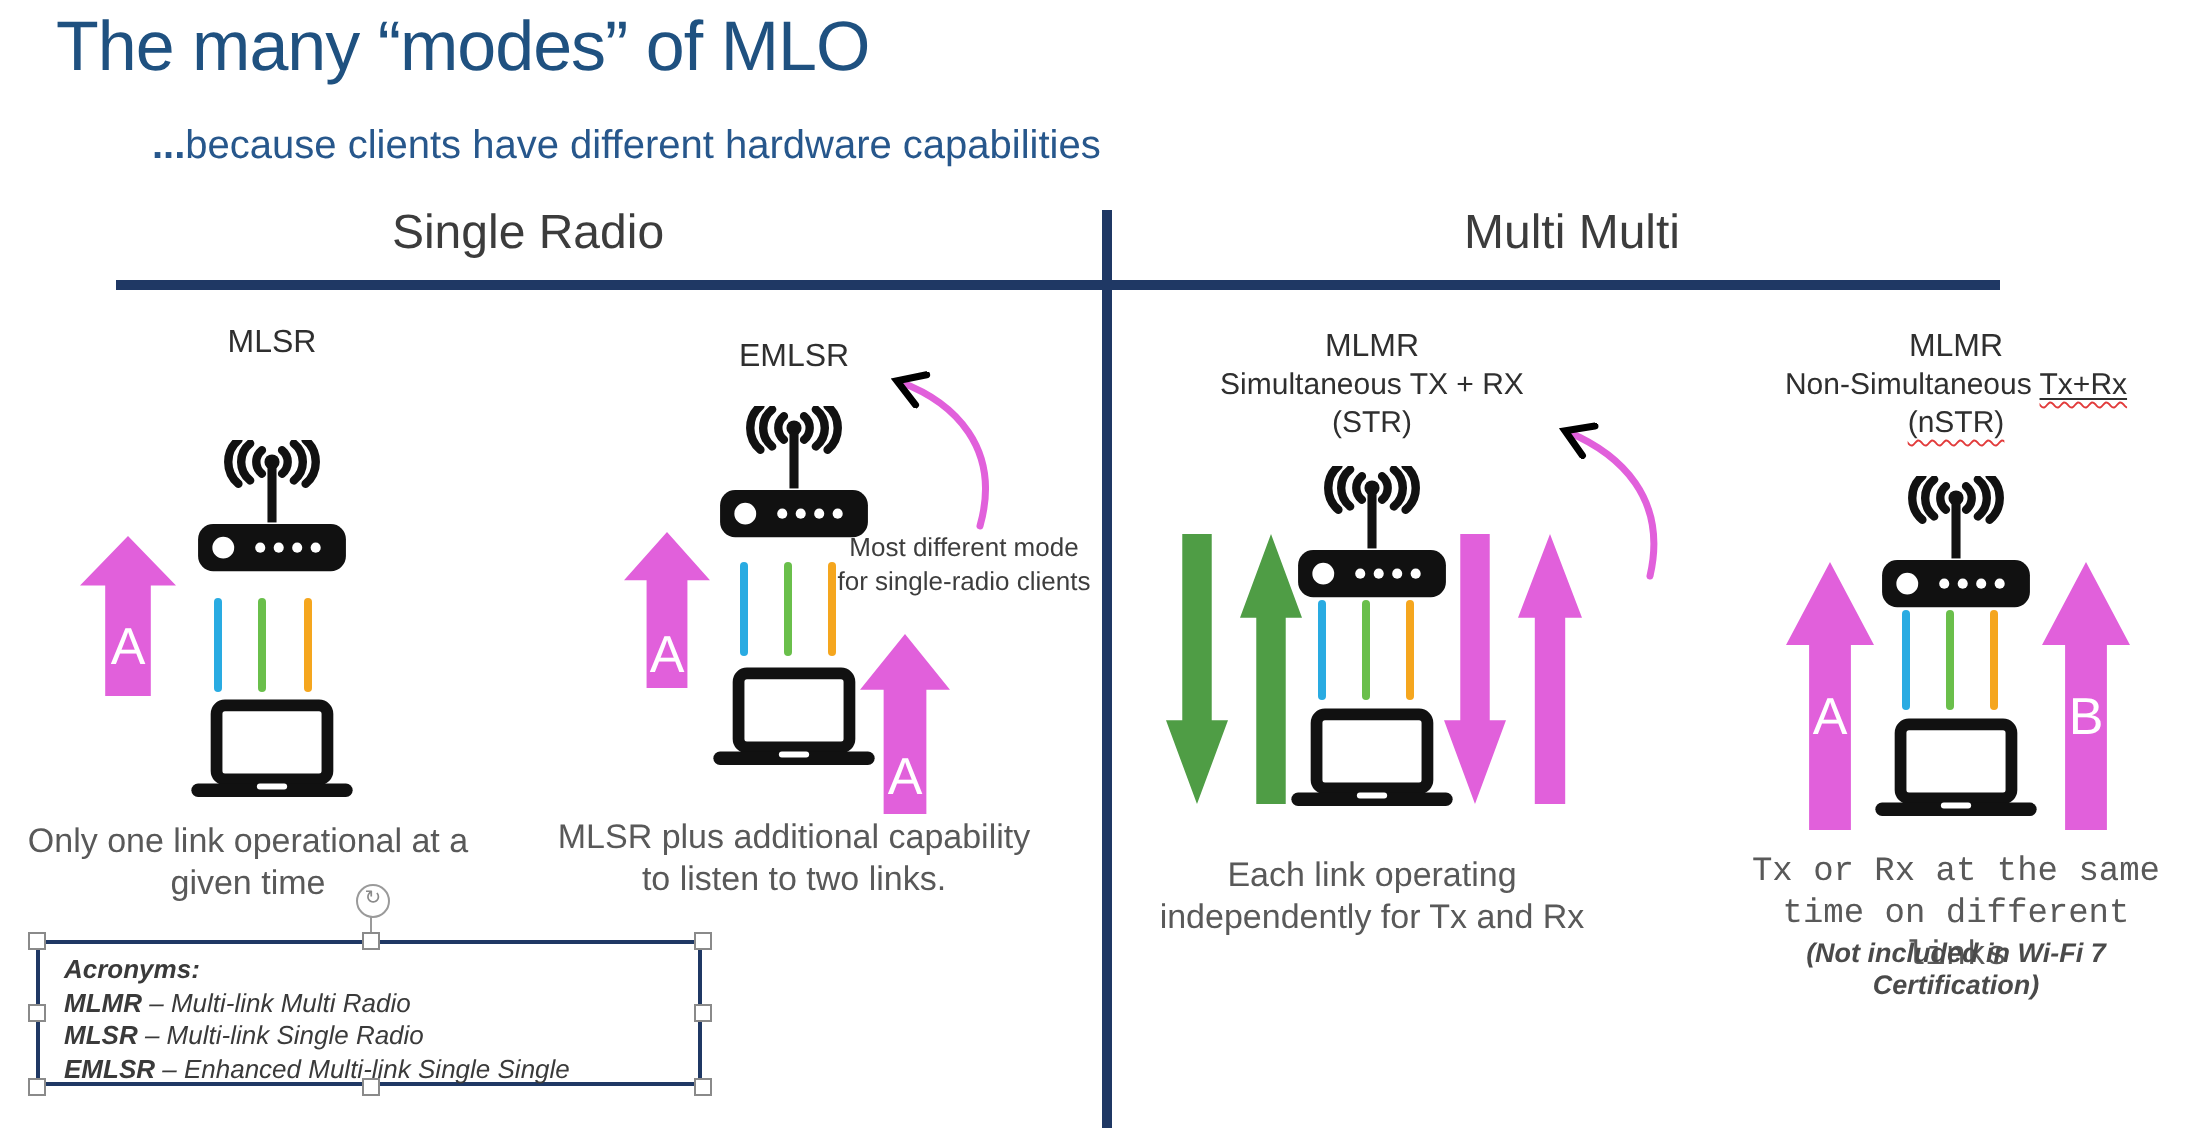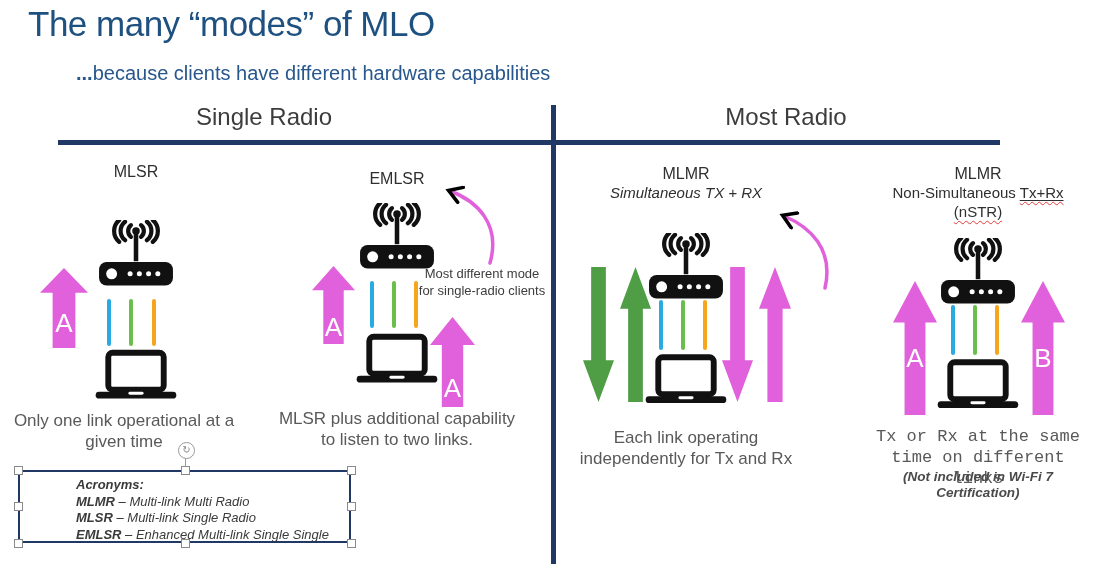--- a/index.html
+++ b/index.html
@@ -31,21 +31,21 @@
   .block-arrow.pink{color:var(--arrow-pink);}
   .block-arrow.green{color:var(--arrow-green);}
   .block-arrow.down svg{transform:scaleY(-1);}
   .arrow-letter{position:absolute;left:0;width:100%;text-align:center;color:#fff;font-size:26px;line-height:26px;}
   .icon-svg{display:block;width:100%;height:100%;color:#111;}
   .curve{color:var(--arrow-pink);}
   .squiggle{text-decoration:underline wavy #E23B3B;text-decoration-thickness:1px;text-underline-offset:3px;}
   .solid-underline{text-decoration:underline;text-decoration-thickness:1px;text-underline-offset:2px;}
   .acronym-box{left:18px;top:470px;width:333px;height:73px;border:2px solid var(--line-navy);
                background:#fff;box-sizing:border-box;padding:5px 0 0 12px;}
-  .acronym-line{font-size:13px;line-height:16.5px;font-style:italic;color:#3A3A3A;margin-left:44px;}
+  .acronym-line{font-size:13px;line-height:16.5px;font-style:italic;color:#3A3A3A;}
   .acronym-line b{font-weight:bold;}
   .handle{position:absolute;width:9px;height:9px;background:#fff;border:1px solid #8A8A8A;box-sizing:border-box;}
   .rotate-handle{position:absolute;width:15px;height:15px;border:1px solid #9A9A9A;border-radius:50%;
                  background:#fff;color:#8A8A8A;font-size:10px;line-height:13px;text-align:center;}
   .stem{position:absolute;width:1px;background:#9A9A9A;}
 </style>
 </head>
 <body>
 
 <svg width="0" height="0" style="position:absolute">
@@ -81,21 +81,21 @@
     </marker>
   </defs>
 </svg>
 
 <div class="slide">
 
   <div class="abs slide-title">The many “modes” of MLO</div>
   <div class="abs col-header" style="left:134px;top:103px;">Single Radio</div>
 
   <div class="abs slide-subtitle"><span class="dots">...</span><span>because clients have different hardware capabilities</span></div>
-  <div class="abs col-header" style="left:656px;top:103px;">Most Radio</div>
+  <div class="abs col-header" style="left:656px;top:103px;">Multi Multi</div>
   <div class="abs hline" style="left:58px;top:140px;width:495px;"></div>
   <div class="abs hline" style="left:553px;top:140px;width:447px;"></div>
   <div class="abs vline" style="left:551px;top:105px;height:459px;"></div>
 
   <div class="abs mode-name" style="left:6px;top:163px;">MLSR</div>
   <div class="abs" style="left:94px;top:220px;width:84px;height:69px;">
     <svg class="icon-svg">
         <use href="#sym-router"></use>
       </svg>
   </div>
@@ -141,21 +141,22 @@
       </svg>
     <span class="arrow-letter" style="top:58px;">A</span>
   </div>
   <svg class="abs curve" style="left:435px;top:182px;" width="65" height="90">
     <path d="M55,81 C66,42 42,19 15,9" fill="none" stroke="currentColor" stroke-width="3.5" stroke-linecap="round" marker-end="url(#chev)"></path>
   </svg>
   <div class="abs annotation" style="left:418px;top:265px;width:128px;">Most different mode for single-radio clients</div>
   <div class="abs caption" style="left:277px;top:408px;width:240px;">MLSR plus additional capability to listen to two links.</div>
 
   <div class="abs mode-name" style="left:556px;top:165px;">MLMR</div>
-  <div class="abs mode-sub" style="left:556px;top:184px;font-style:italic;">Simultaneous TX + RX</div>
+  <div class="abs mode-sub" style="left:556px;top:184px;">Simultaneous TX + RX</div>
+  <div class="abs mode-sub" style="left:556px;top:203px;">(STR)</div>
   <div class="abs" style="left:644px;top:233px;width:84px;height:69px;">
     <svg class="icon-svg">
         <use href="#sym-router"></use>
       </svg>
   </div>
   <div class="link-bar link-blue" style="left:659px;top:300px;height:50px;"></div>
   <div class="link-bar link-green" style="left:681px;top:300px;height:50px;"></div>
   <div class="link-bar link-orange" style="left:703px;top:300px;height:50px;"></div>
   <div class="abs" style="left:644px;top:352px;width:84px;height:55px;">
     <svg class="icon-svg">

